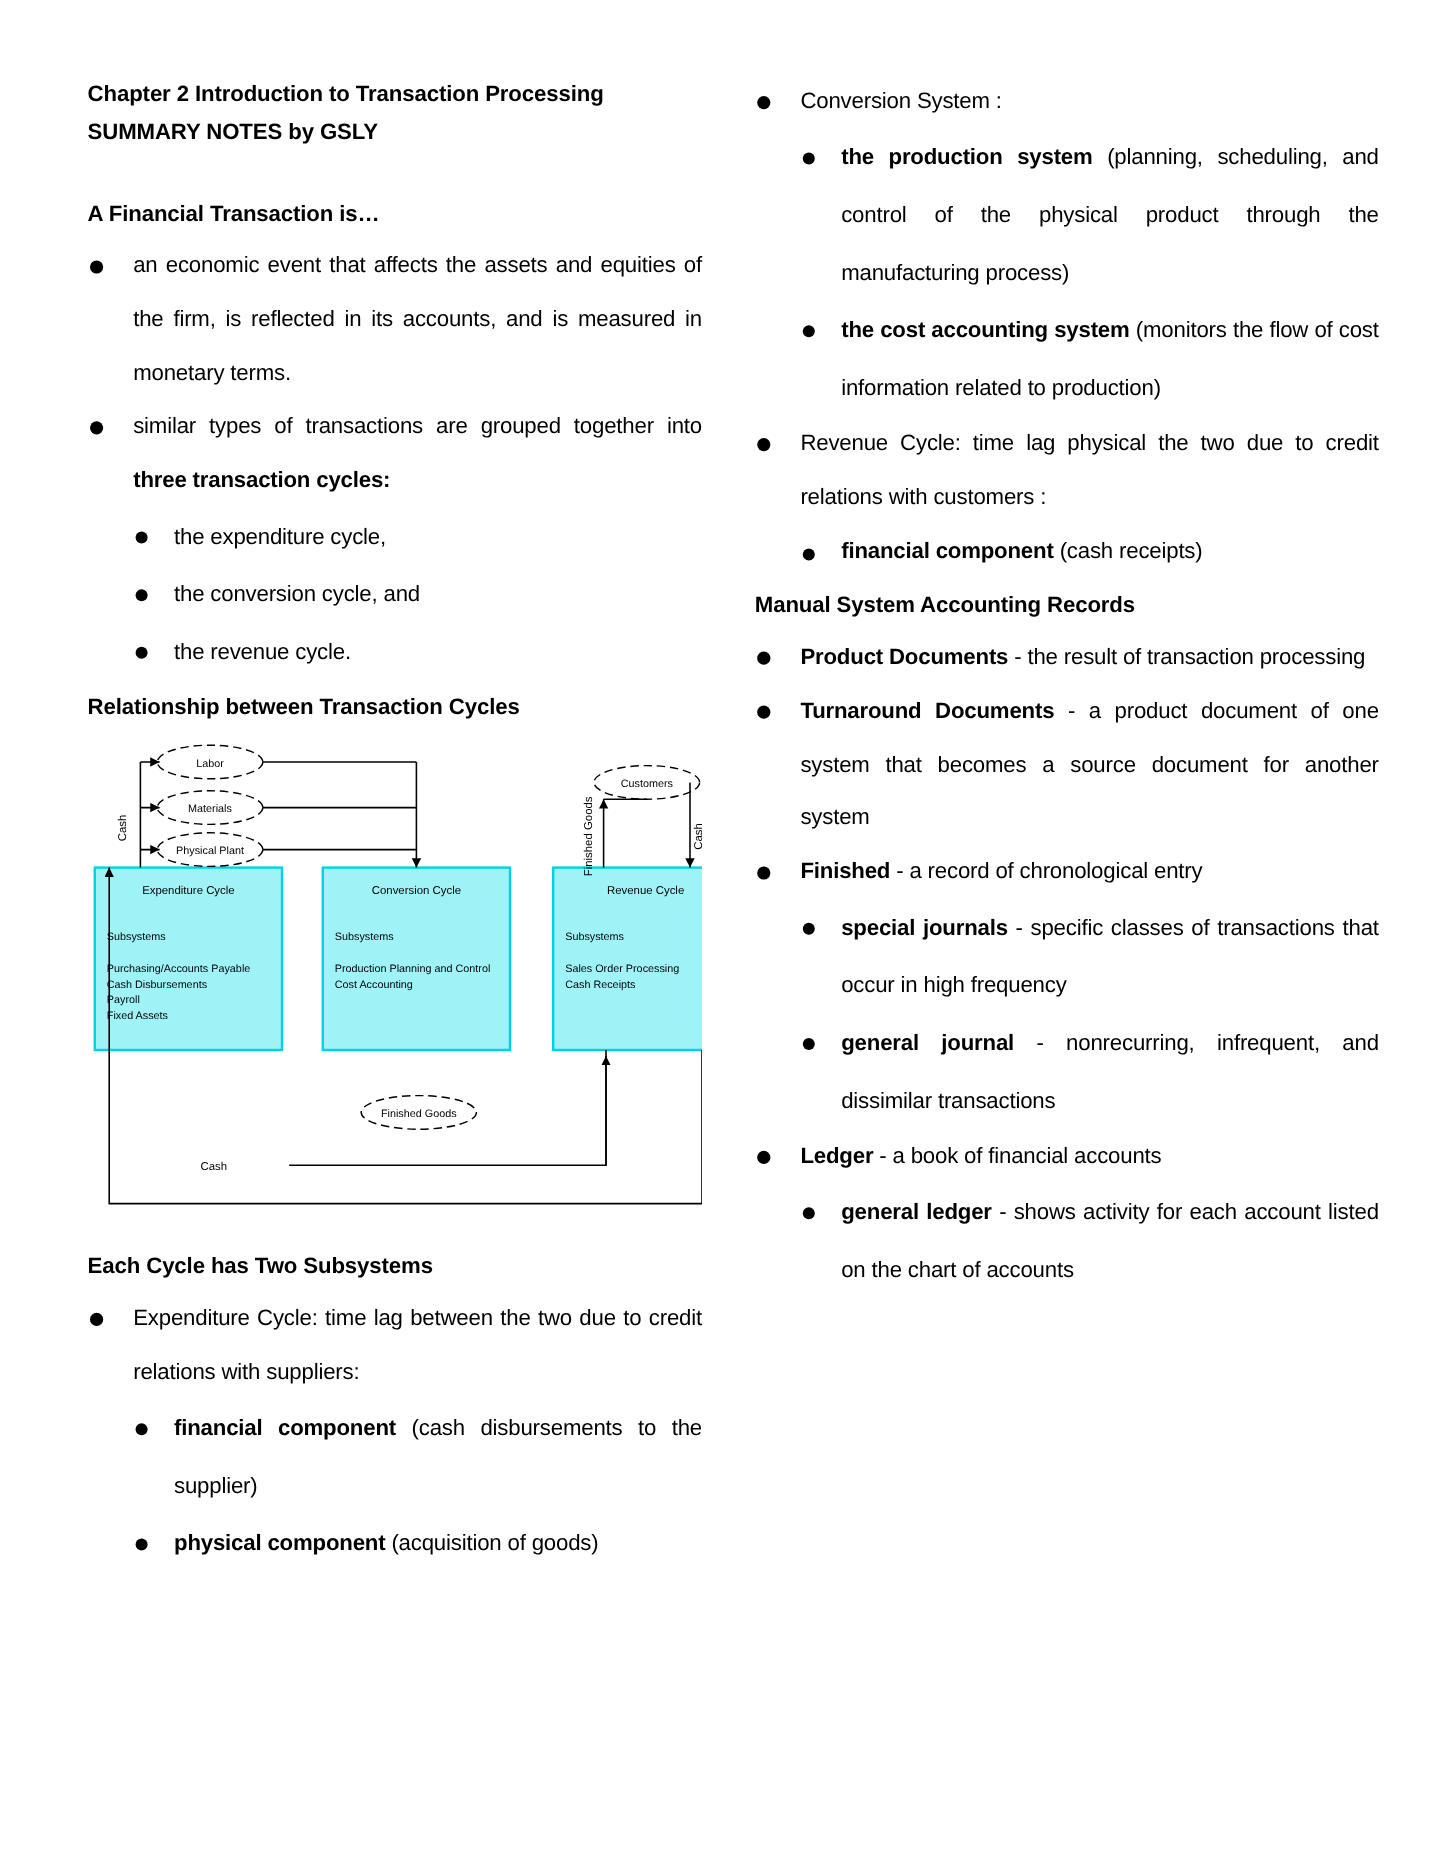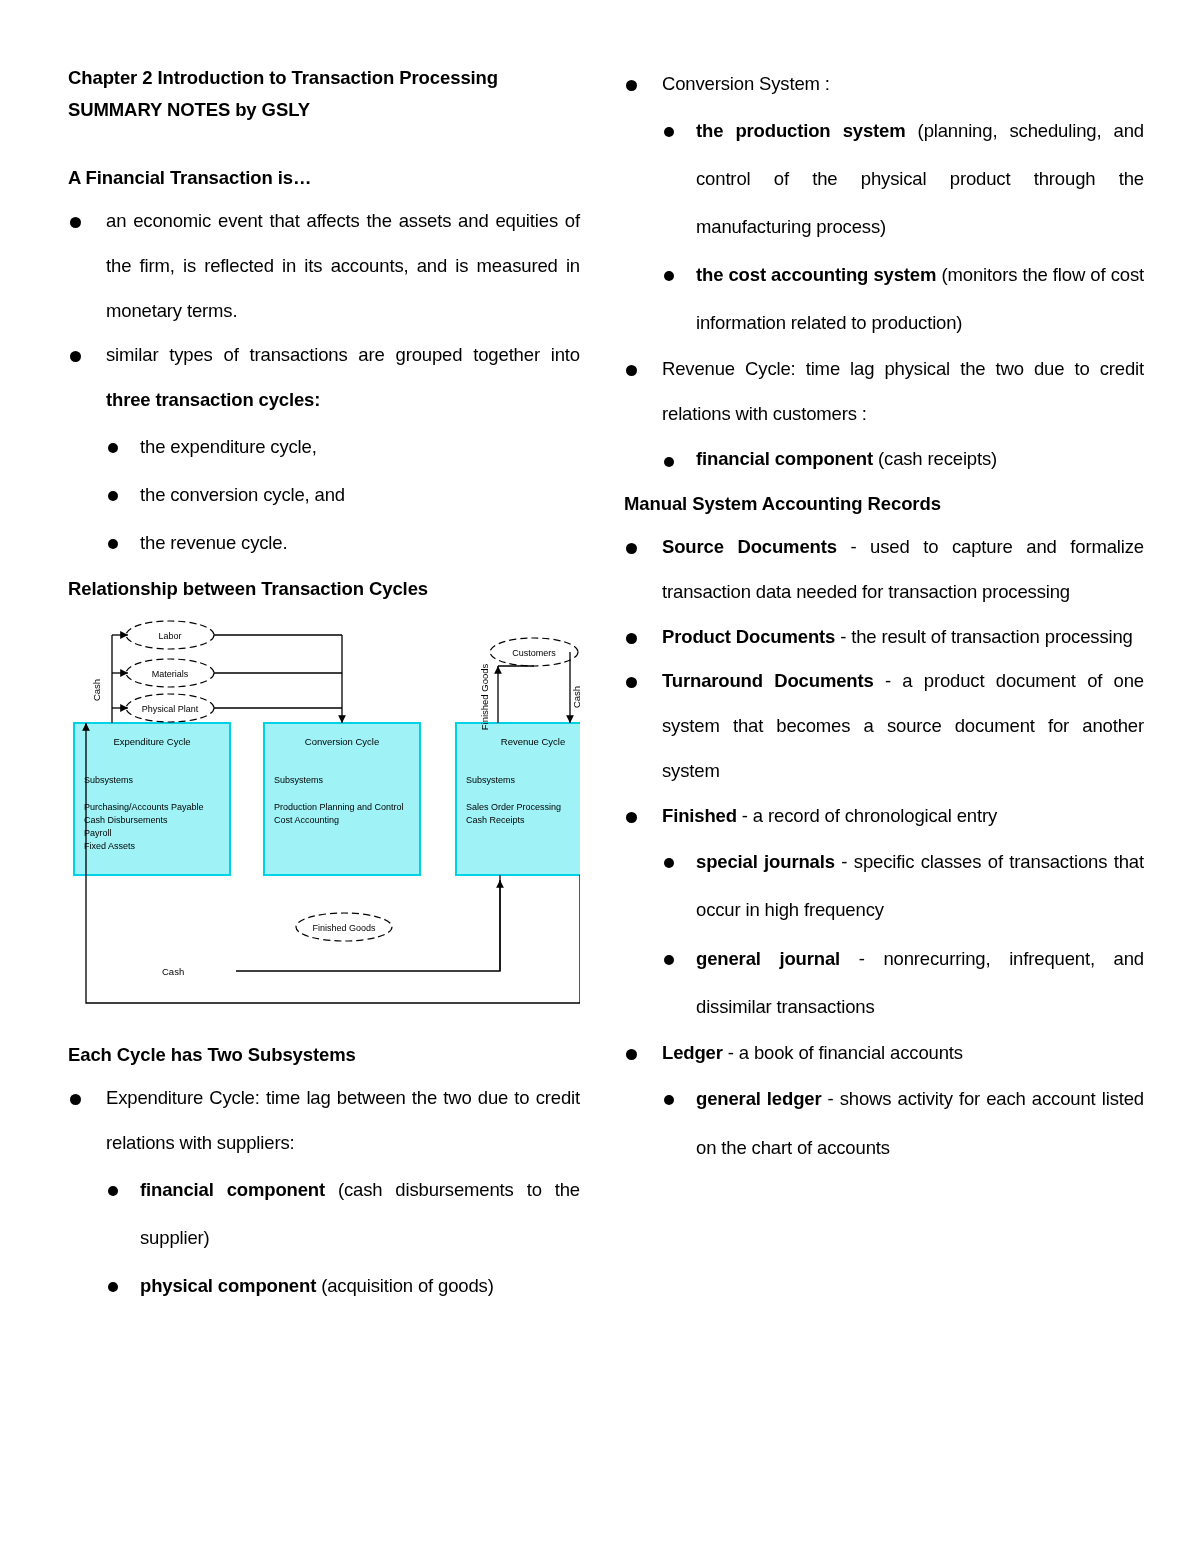--- a/index.html
+++ b/index.html
@@ -15,20 +15,21 @@
     position: relative;
     overflow: hidden;
   }
   .page {
     position: absolute;
     inset: 0;
     display: flex;
     padding: 62px 46px 0 68px;
     box-sizing: border-box;
     gap: 44px;
+    justify-content: center;
   }
   .col {
     width: 512px;
     flex: 0 0 512px;
   }
   .col-right { width: 520px; flex: 0 0 520px; }
 
   h1.doc-line,
   .head {
     font-size: 18.5px;
@@ -223,21 +224,20 @@
     </ul>
     <ul class="lvl2 tight">
       <li class="bullet lastline-left"><b>financial component</b><span> (cash receipts)</span></li>
     </ul>
 
     <div class="spacer-sm"></div>
 
     <div class="sec-head">Manual System Accounting Records</div>
 
     <ul class="lvl1">
-      <li class="bullet"><b>Source Documents</b><span> - used to capture and formalize transaction data needed for transaction processing</span></li>
       <li class="bullet"><b>Product Documents</b><span> - the result of transaction processing</span></li>
       <li class="bullet"><b>Turnaround Documents</b><span> - a product document of one system that becomes a source document for another system</span></li>
       <li class="bullet lastline-left"><b>Finished</b><span> - a record of chronological entry</span></li>
     </ul>
 
     <ul class="lvl2">
       <li class="bullet"><b>special journals</b><span> - specific classes of transactions that occur in high frequency</span></li>
       <li class="bullet"><b>general journal</b><span> - nonrecurring, infrequent, and dissimilar transactions</span></li>
     </ul>
 

